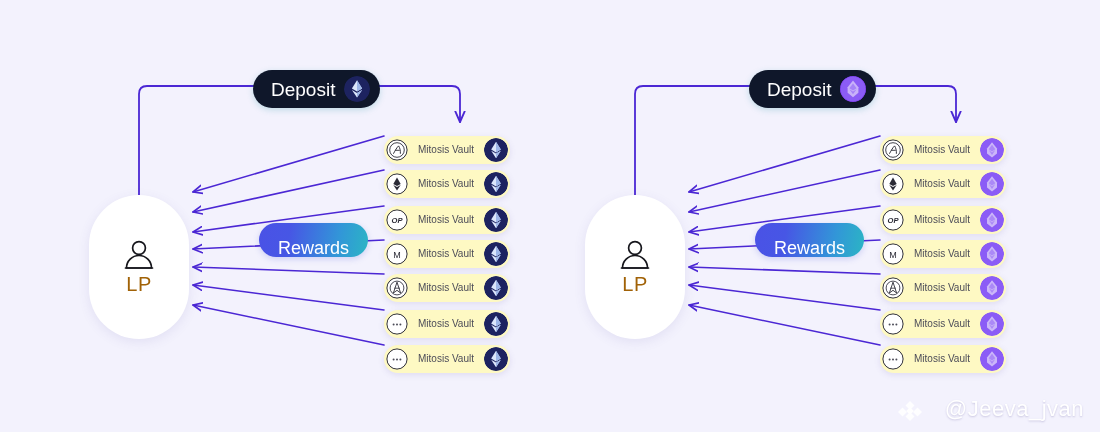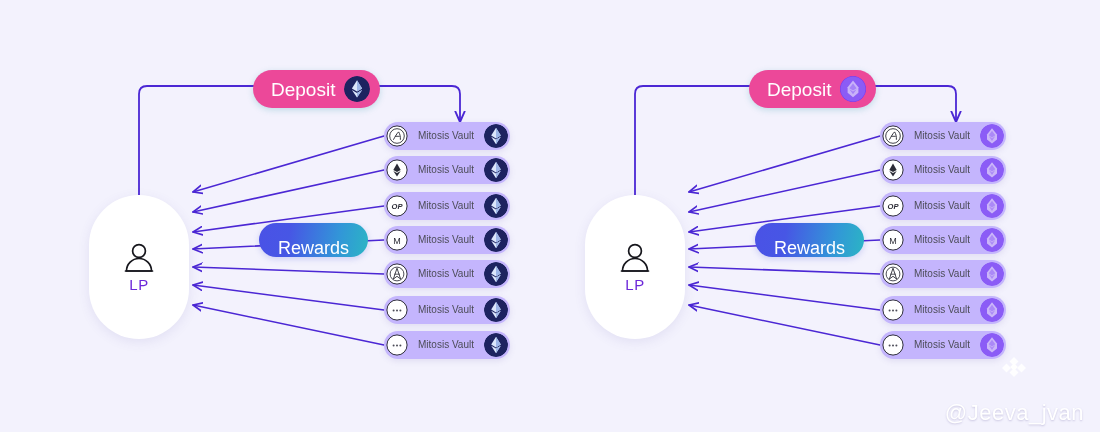--- a/index.html
+++ b/index.html
@@ -41,32 +41,32 @@
     align-items: center;
     justify-content: center;
     z-index: 6;
   }
   .lp-person {
     width: 34px;
     height: 30px;
     margin-bottom: 4px;
   }
   .lp-label {
-    font-size: 15px;
-    color: #6d28d9;
+    font-size: 20px;
+    color: #a16207;
     letter-spacing: 0.5px;
     line-height: 1;
   }
 
   
   .deposit-pill {
     position: absolute;
     height: 38px;
     border-radius: 19px;
-    background: #ec4899;
+    background: #0f172a;
     display: flex;
     align-items: center;
     padding: 0 10px 0 18px;
     gap: 9px;
     z-index: 8;
     box-shadow: 0 2px 6px rgba(40,150,165,0.25);
   }
   .deposit-label {
     color: #ffffff;
     font-size: 19px;
@@ -98,28 +98,29 @@
     font-size: 18px;
     line-height: 1;
     white-space: nowrap;
   }
 
   
   .vault-row {
     position: absolute;
     width: 126px;
     height: 28px;
-    background: #c4b5fd;
+    background: #fef9c3;
     border-radius: 14px;
     box-shadow: 0 2px 6px rgba(90,80,160,0.13);
     display: flex;
     align-items: center;
     z-index: 6;
     padding: 0 2px;
     box-sizing: border-box;
+    margin-top: 14px;
   }
   .chain-icon {
     width: 22px;
     height: 22px;
     border-radius: 50%;
     flex: 0 0 22px;
     display: block;
   }
   .vault-name {
     flex: 1 1 auto;
@@ -137,24 +138,22 @@
     flex: 0 0 24px;
     display: block;
   }
 
   
   .watermark {
     position: absolute;
     right: 16px;
     bottom: 8px;
     display: flex;
-    align-items: center;
     gap: 22px;
     z-index: 9;
-    flex-direction: column;
   }
   .watermark-mark { width: 26px; height: 26px; display: block; }
   .watermark-text {
     font-size: 22px;
     color: #ffffff;
     letter-spacing: 0.5px;
     text-shadow: 0 1px 2px rgba(150,145,190,0.45);
     line-height: 1;
   }
 </style>

